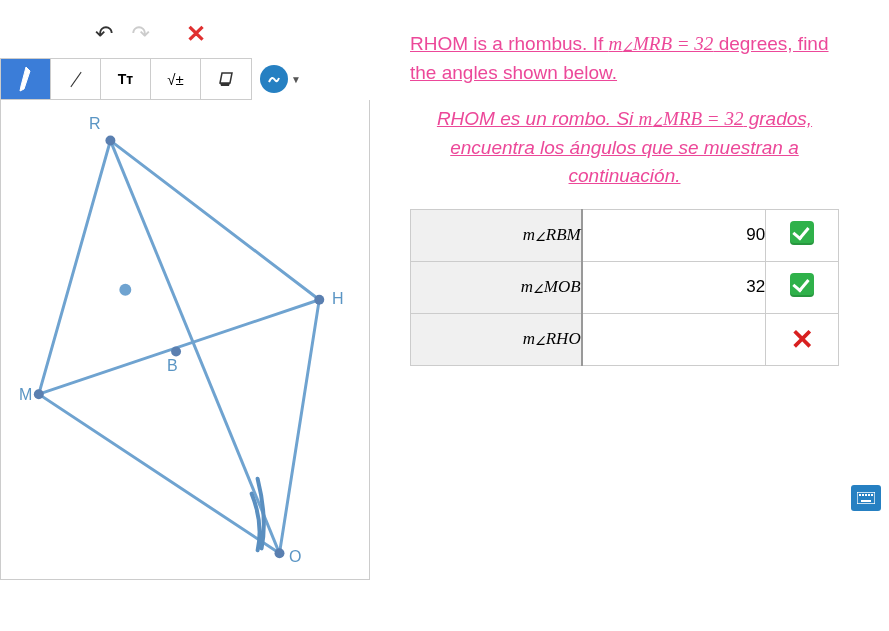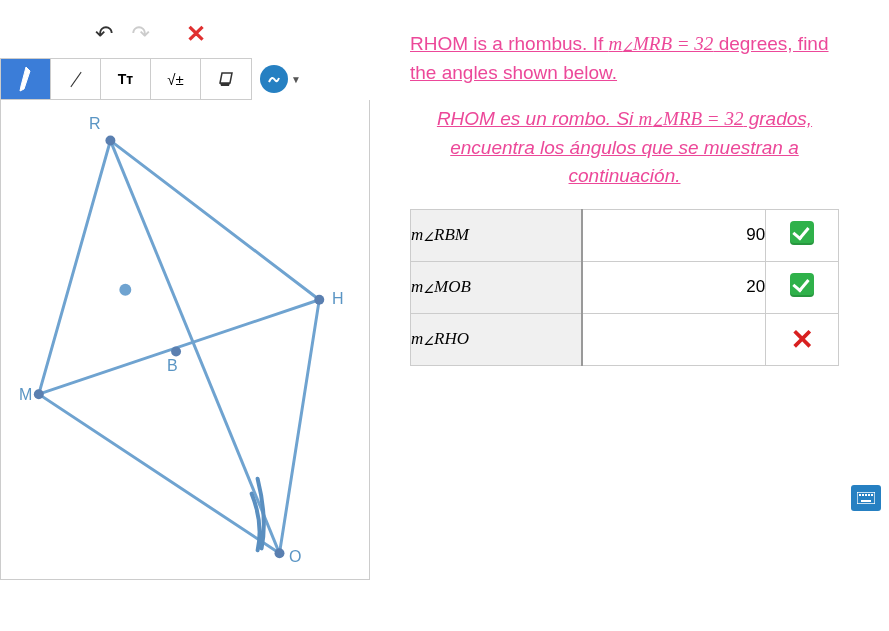--- a/index.html
+++ b/index.html
@@ -32,21 +32,21 @@
     .canvas svg { width: 100%; height: 100%; }
     .vertex-label { position: absolute; font-size: 16px; color: #5a95c4; font-weight: normal; }
     
     .right-panel { flex: 1; padding-top: 10px; padding-right: 30px; }
     .problem-text { font-size: 19px; line-height: 1.5; color: #ec4899; margin-bottom: 18px; text-decoration: underline; }
     .angle-expr { font-style: italic; font-family: 'Times New Roman', serif; }
     .angle-sym { font-size: 12px; vertical-align: -1px; }
     
     .answer-table { width: 100%; border-collapse: collapse; }
     .answer-table td { border: 1px solid #ccc; height: 52px; vertical-align: middle; }
-    .col-label { width: 160px; background: #f0f0f0; text-align: left; font-family: 'Times New Roman', serif; font-style: italic; font-size: 17px; border-right: 2px solid #999 !important; }
+    .col-label { width: 160px; background: #f0f0f0; text-align: right; font-family: 'Times New Roman', serif; font-style: italic; font-size: 17px; border-right: 2px solid #999 !important; }
     .col-input { width: 172px; text-align: right; font-size: 17px; position: relative; }
     .col-status { width: 68px; text-align: center; }
     
     .input-active { border: 2px solid #9a1168; display: inline-block; width: 90%; height: 38px; line-height: 38px; border-top: 3px solid #9a1168; }
     .cursor-bar { display: inline-block; width: 1px; height: 20px; background: #333; vertical-align: middle; }
     
     .check-badge { display: inline-block; width: 24px; height: 24px; background: #2fb14a; border-radius: 4px; position: relative; box-shadow: inset 0 -2px 0 rgba(0,0,0,0.15); }
     .check-badge::after { content: ""; position: absolute; left: 6px; top: 3px; width: 7px; height: 12px; border: solid #fff; border-width: 0 3px 3px 0; transform: rotate(40deg); }
     .x-mark { color: #d82020; font-size: 28px; font-weight: bold; }
     
@@ -126,21 +126,21 @@
 
     <table class="answer-table">
       <tbody>
           <tr>
         <td class="col-label"><span>m<span class="angle-sym">∠</span><span>RBM</span></span></td>
         <td class="col-input"><span>90</span></td>
         <td class="col-status"><span class="check-badge"></span></td>
       </tr>
       <tr>
         <td class="col-label"><span>m<span class="angle-sym">∠</span><span>MOB</span></span></td>
-        <td class="col-input"><span>20</span></td>
+        <td class="col-input"><span>32</span></td>
         <td class="col-status"><span class="check-badge"></span></td>
       </tr>
       <tr>
         <td class="col-label"><span>m<span class="angle-sym">∠</span><span>RHO</span></span></td>
         <td class="col-input"><span></span></td>
         <td class="col-status"><span class="x-mark">✕</span></td>
       </tr>
     </tbody>
       </table>
   </div>

